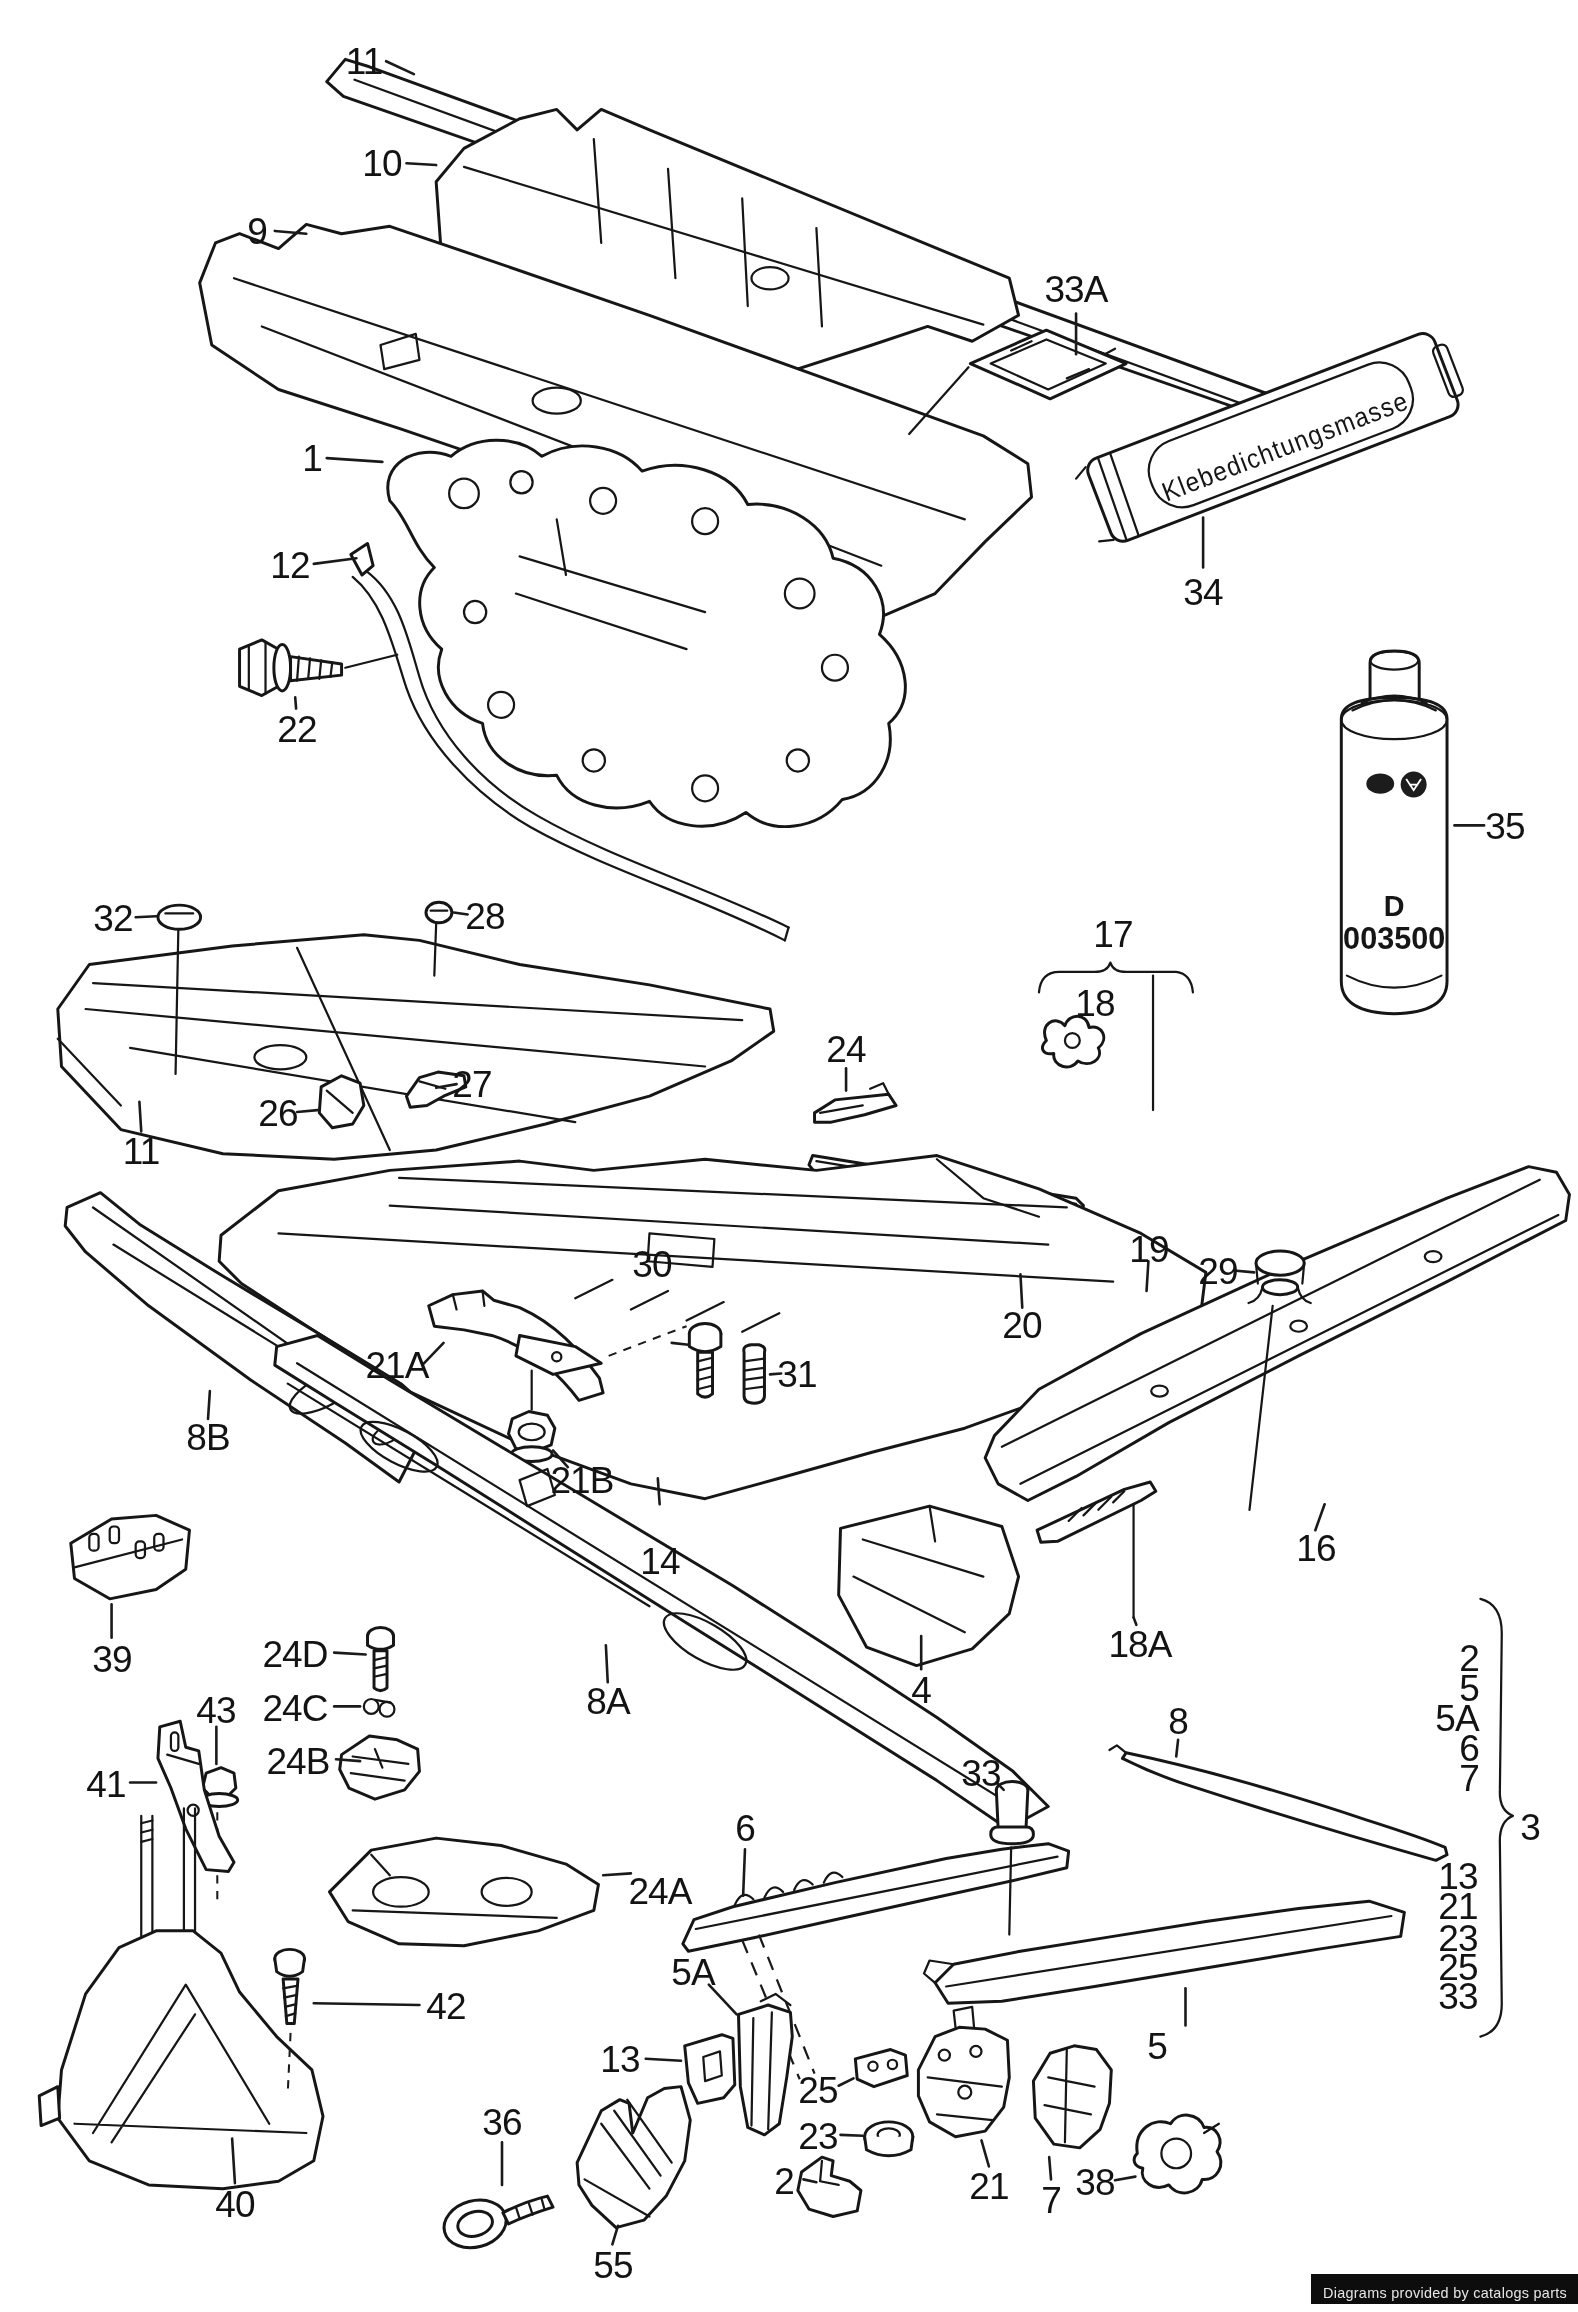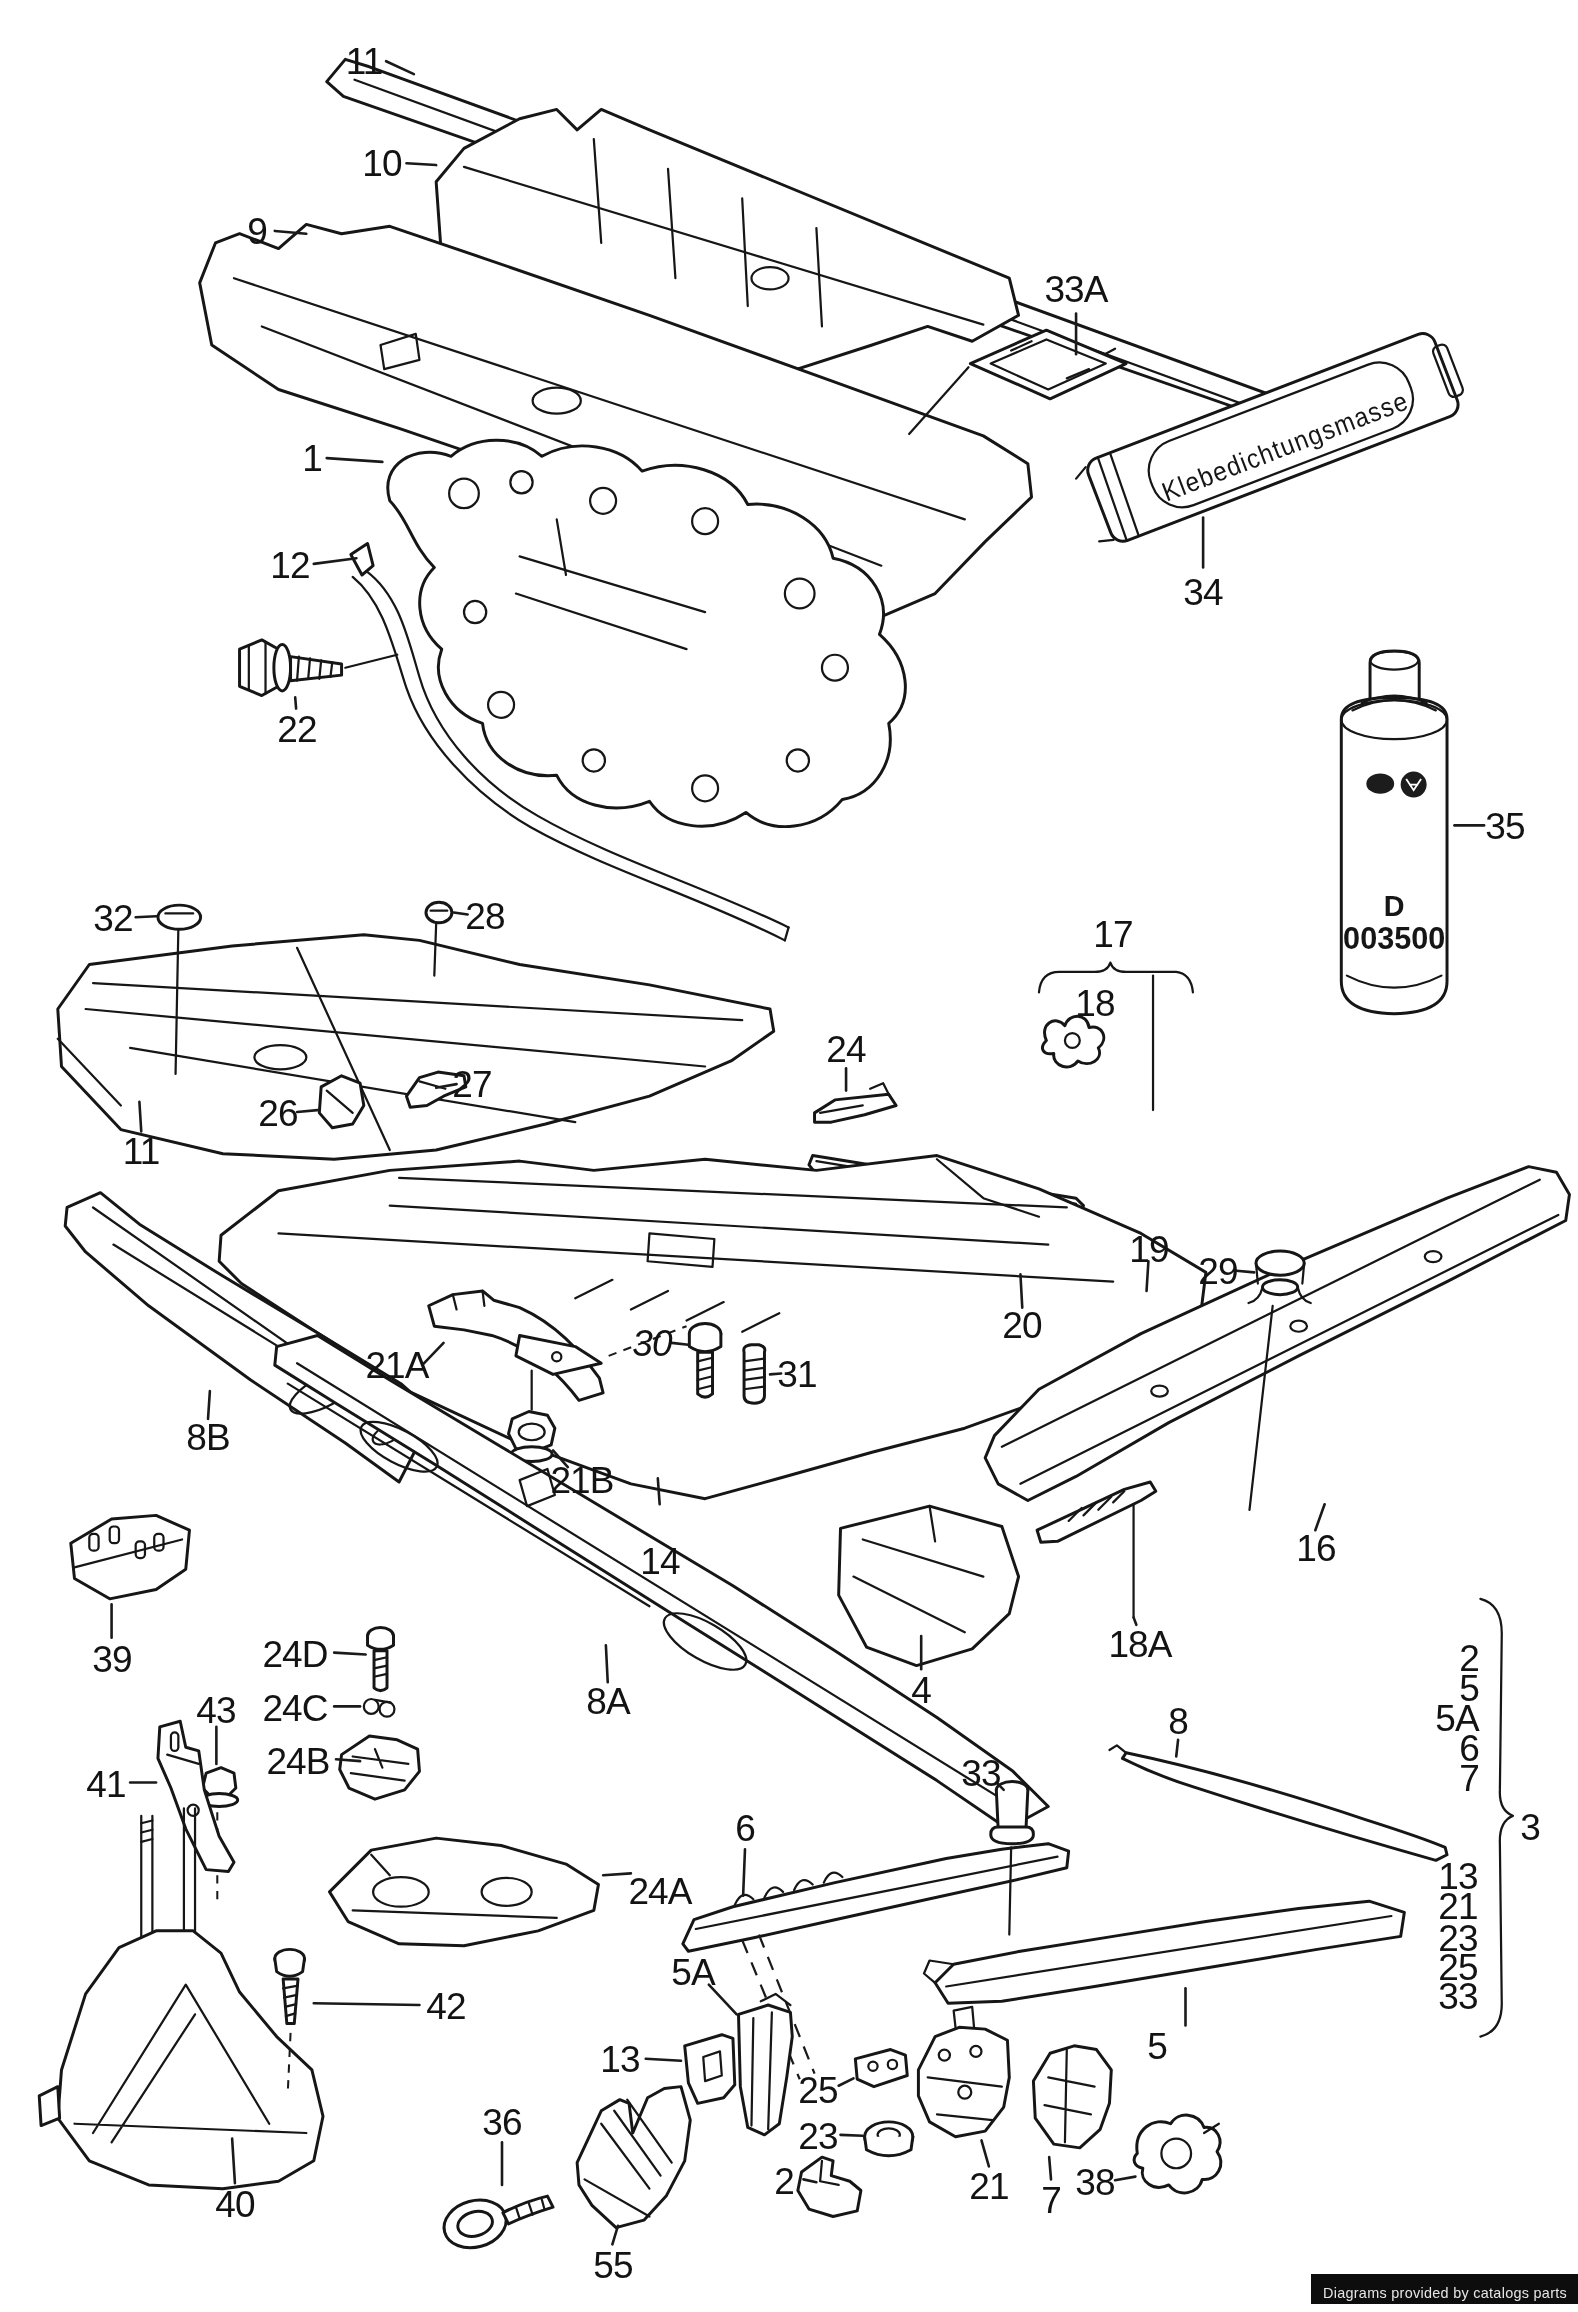--- a/index.html
+++ b/index.html
@@ -425,21 +425,21 @@
       <div class="callout" style="left: 485px; top: 916px;">28</div>
       <div class="callout" style="left: 141px; top: 1151px;">11</div>
       <div class="callout" style="left: 278px; top: 1113px;">26</div>
       <div class="callout" style="left: 472px; top: 1084px;">27</div>
       <div class="callout" style="left: 846px; top: 1049px;">24</div>
       <div class="callout" style="left: 1113px; top: 934px;">17</div>
       <div class="callout" style="left: 1095px; top: 1003px;">18</div>
       <div class="callout" style="left: 1149px; top: 1249px;">19</div>
       <div class="callout" style="left: 1022px; top: 1325px;">20</div>
       <div class="callout" style="left: 1218px; top: 1271px;">29</div>
-      <div class="callout" style="left: 652px; top: 1343px; font-style: italic;">30</div>
+      <div class="callout" style="left: 652px; top: 1264px;">30</div>
       <div class="callout" style="left: 797px; top: 1374px;">31</div>
       <div class="callout" style="left: 397px; top: 1365px;">21A</div>
       <div class="callout" style="left: 582px; top: 1480px;">21B</div>
       <div class="callout" style="left: 660px; top: 1561px;">14</div>
       <div class="callout" style="left: 208px; top: 1437px;">8B</div>
       <div class="callout" style="left: 1316px; top: 1548px;">16</div>
       <div class="callout" style="left: 1140px; top: 1644px;">18A</div>
       <div class="callout" style="left: 921px; top: 1690px;">4</div>
       <div class="callout" style="left: 112px; top: 1659px;">39</div>
       <div class="callout" style="left: 295px; top: 1654px;">24D</div>

